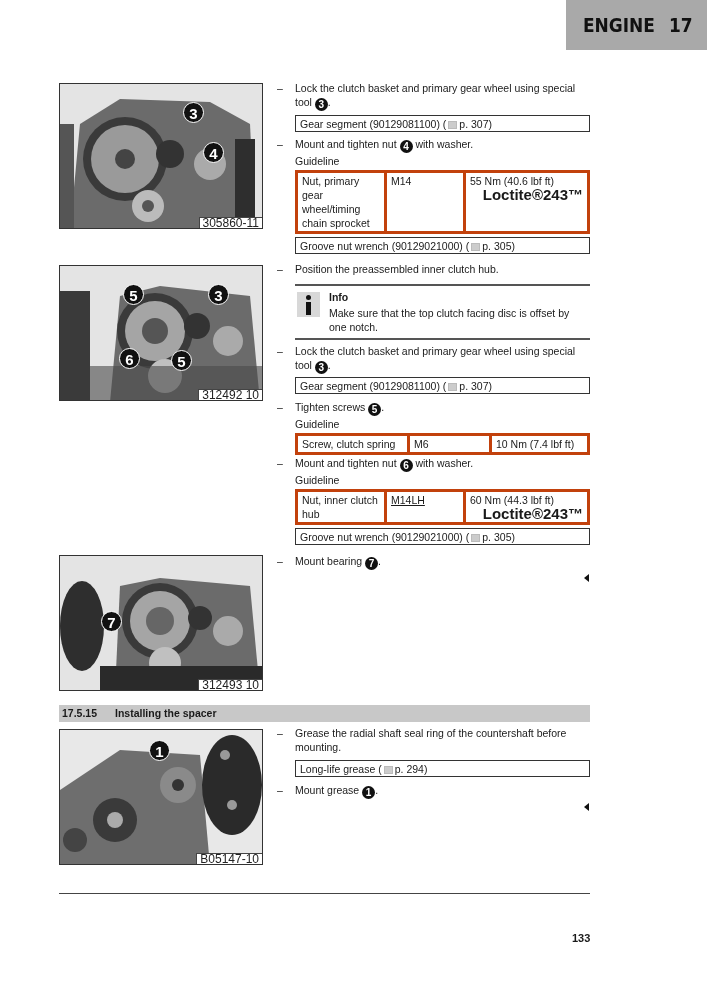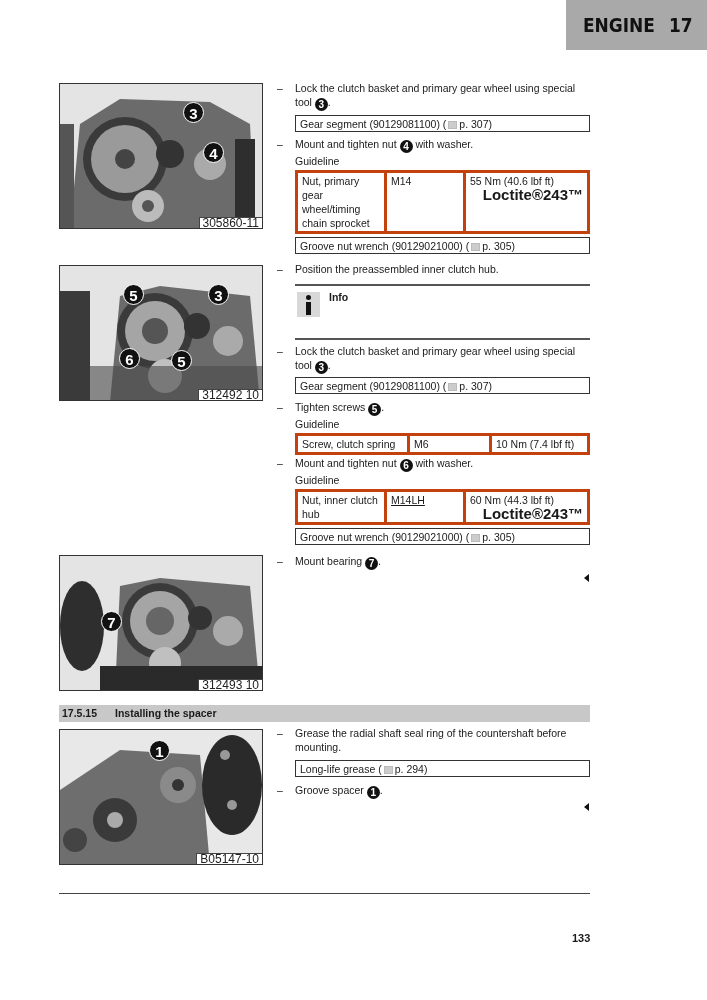--- a/index.html
+++ b/index.html
@@ -162,20 +162,21 @@
 </div>
 
 <div class="step" style="top:262px;">
   <span class="dash">–</span>
   <span class="text">Position the preassembled inner clutch hub.</span>
 </div>
 
 <div class="info-block">
   <span class="info-icon"></span>
   <span class="info-title">Info</span>
+  <span class="info-text">Make sure that the top clutch facing disc is offset by one notch.</span>
 </div>
 
 <div class="step" style="top:344px;">
   <span class="dash">–</span>
   <span class="text">
     <span>Lock the clutch basket and primary gear wheel using special tool</span>
     <span class="num-badge">3</span><span>.</span>
   </span>
 </div>
 <div class="box" style="top:377px;">
@@ -242,20 +243,20 @@
   <span class="dash">–</span>
   <span class="text">Grease the radial shaft seal ring of the countershaft before mounting.</span>
 </div>
 <div class="box" style="top:760px;">
   <span>Long-life grease (</span><span class="ref-icon"></span><span>p. 294)</span>
 </div>
 
 <div class="step" style="top:783px;">
   <span class="dash">–</span>
   <span class="text">
-    <span>Groove spacer</span>
+    <span>Mount grease</span>
     <span class="num-badge">1</span><span>.</span>
   </span>
 </div>
 <span class="end-marker" style="left:584px;top:803px;"></span>
 
 <div class="footer-rule"></div>
 <div class="page-num">133</div>
 
 </body></html>

